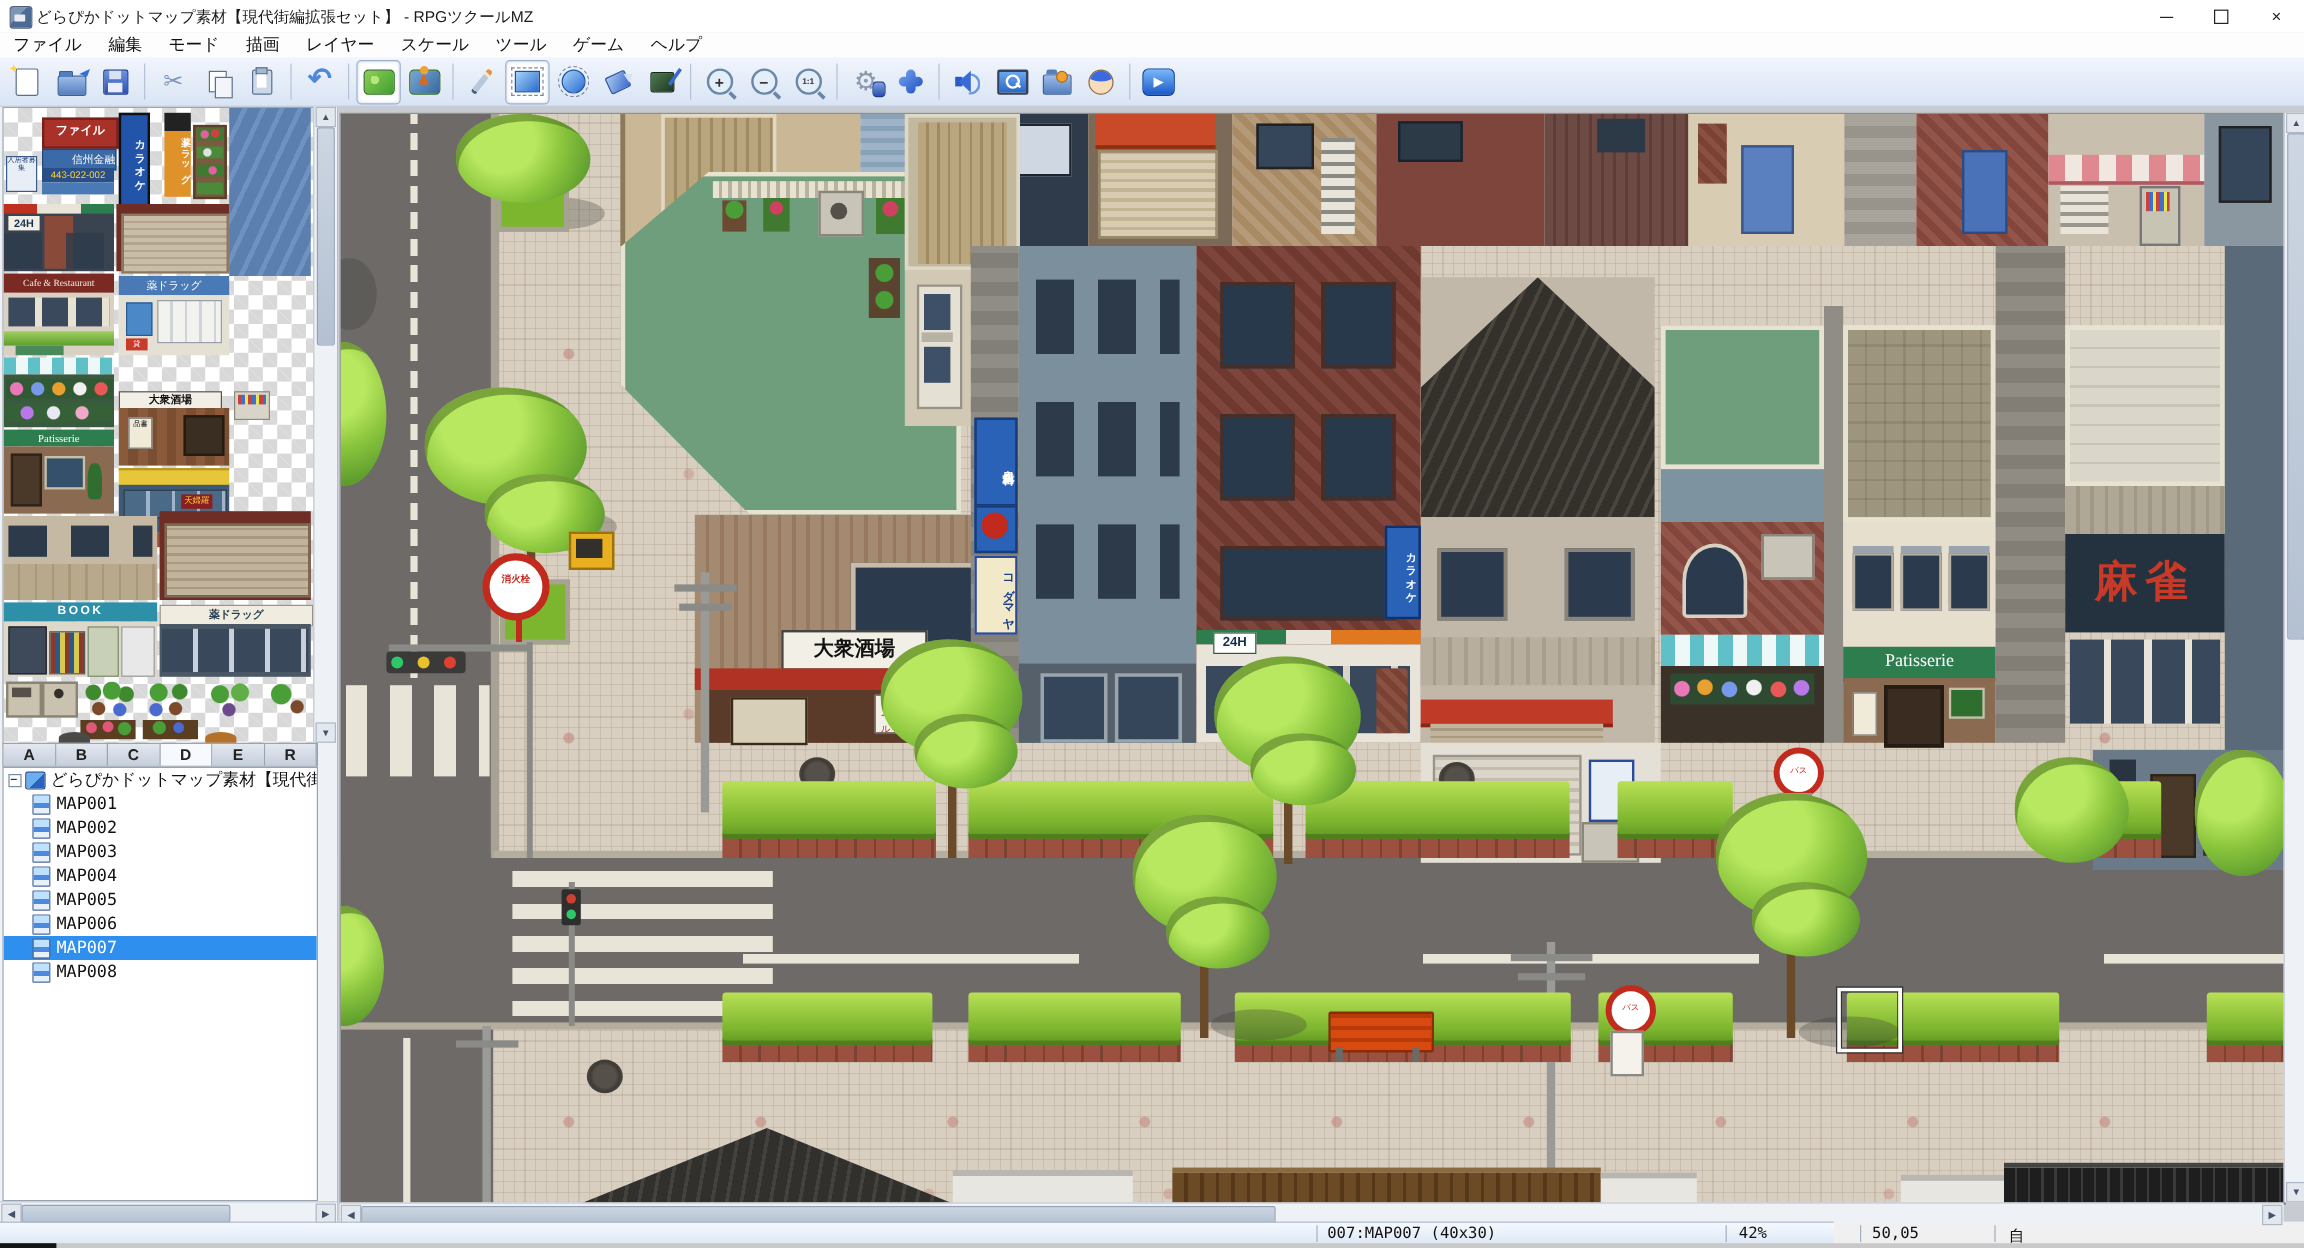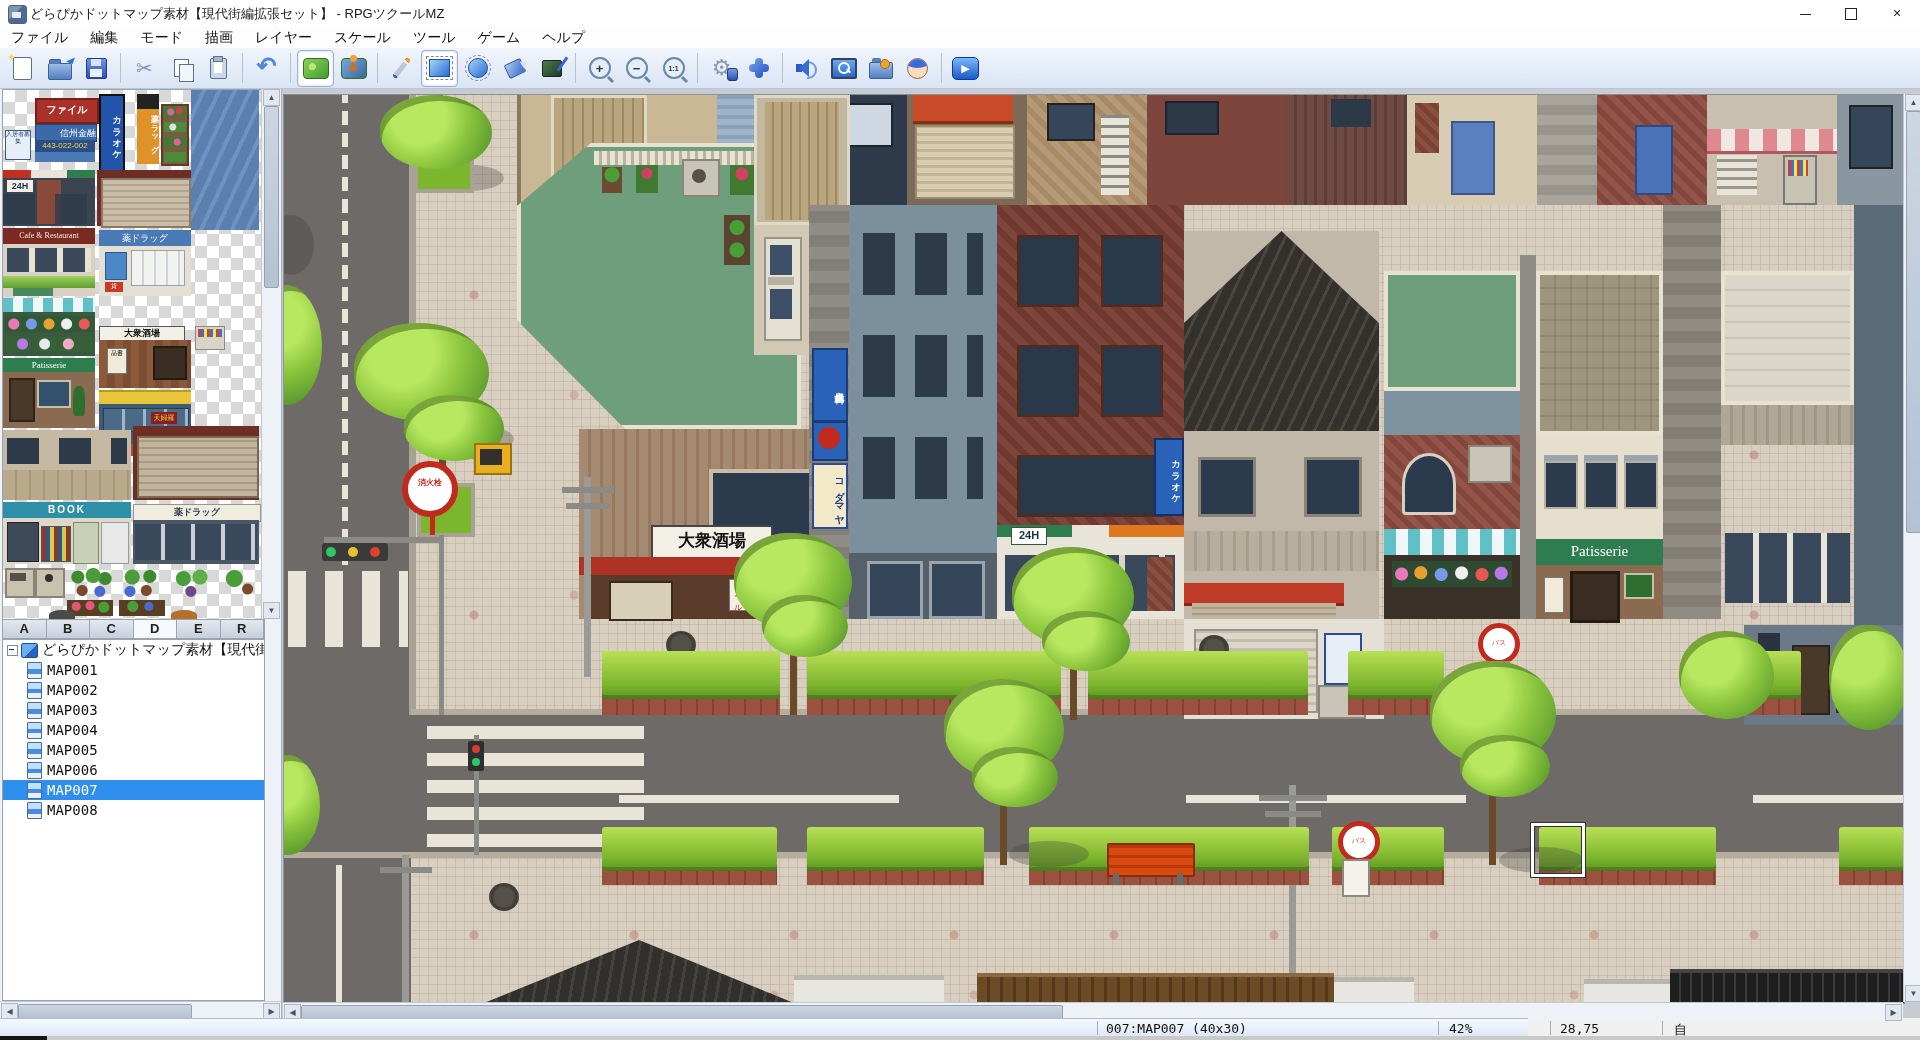--- a/index.html
+++ b/index.html
@@ -540,20 +540,21 @@
       <div class="abs" style="left:1252px;top:444px;width:127px;height:26px;background:#2e7d4f;border-bottom:3px solid #1d5c38;color:#fff;font-family:'Liberation Serif',serif;font-size:15px;text-align:center;line-height:24px;">Patisserie</div>
       <div class="abs" style="left:1252px;top:470px;width:127px;height:54px;background:#8a6a50;">
         <div class="abs" style="left:34px;top:6px;width:44px;height:46px;background:#3a2c20;border:3px solid #241b12;"></div>
         <div class="abs" style="left:88px;top:8px;width:26px;height:22px;background:#2e6e2e;border:2px solid #c8bfa8;"></div>
         <div class="abs" style="left:8px;top:12px;width:18px;height:34px;background:#f0ead8;border:1px solid #777;"></div>
       </div>
 
       <div class="abs bld" style="left:1379px;top:110px;width:58px;height:414px;background:repeating-linear-gradient(0deg,#908c84 0 12px,#827e76 12px 24px);"></div>
       <div class="abs bld rail" style="left:1437px;top:176px;width:133px;height:134px;background:repeating-linear-gradient(0deg,#dad6ca 0 14px,#c8c4b6 14px 16px);"></div>
       <div class="abs" style="left:1437px;top:310px;width:133px;height:40px;background:repeating-linear-gradient(90deg,#b0a896 0 9px,#a09884 9px 12px);"></div>
+      <div class="abs" style="left:1437px;top:350px;width:133px;height:82px;background:#24313e;color:#c83a28;font-weight:bold;font-size:36px;text-align:center;line-height:80px;letter-spacing:6px;">麻雀</div>
       <div class="abs winband" style="left:1441px;top:438px;width:125px;height:70px;background:repeating-linear-gradient(90deg,#39485a 0 28px,#e8e4da 28px 34px);"></div>
 
       <div class="abs bld" style="left:1570px;top:110px;width:50px;height:420px;background:#5a6a78;"></div>
       <div class="abs bld" style="left:1460px;top:530px;width:160px;height:100px;background:#6a7a88;">
         <div class="abs vsign" style="left:14px;top:8px;width:22px;height:70px;background:#2a3440;font-size:9px;">石川書店</div>
         <div class="abs" style="left:48px;top:20px;width:34px;height:66px;background:#4a3828;border:2px solid #2e2318;"></div>
         <div class="abs" style="left:92px;top:26px;width:56px;height:56px;background:repeating-linear-gradient(90deg,#8a3a2a 0 4px,#2a5a8a 4px 8px,#d8c850 8px 12px),#5a4430;border:3px solid #3e2e1c;"></div>
       </div>
 
       <div class="abs bld" style="left:900px;top:524px;width:200px;height:100px;background:#e4e0d6;">
@@ -686,21 +687,21 @@
       <div class="sb-btn" style="right:1px;top:1px;width:15px;height:15px;">▶</div>
     </div>
   </div>
 
   <div class="abs" id="statusbar">
     <span class="ssep" style="left:1097px;"></span>
     <span class="sbtxt" style="left:1106px;">007:MAP007 (40x30)</span>
     <span class="ssep" style="left:1438px;"></span>
     <span class="sbtxt" style="left:1449px;">42%</span>
     <span class="ssep" style="left:1550px;"></span>
-    <span class="sbtxt" style="left:1560px;">28,75</span>
+    <span class="sbtxt" style="left:1560px;">50,05</span>
     <span class="ssep" style="left:1662px;"></span>
     <span class="sbtxt" style="left:1674px;">自動</span>
   </div>
   <div class="abs" id="bottomstrip">
       <i></i>
     </div>
 
 </div>
 
 </body></html>

